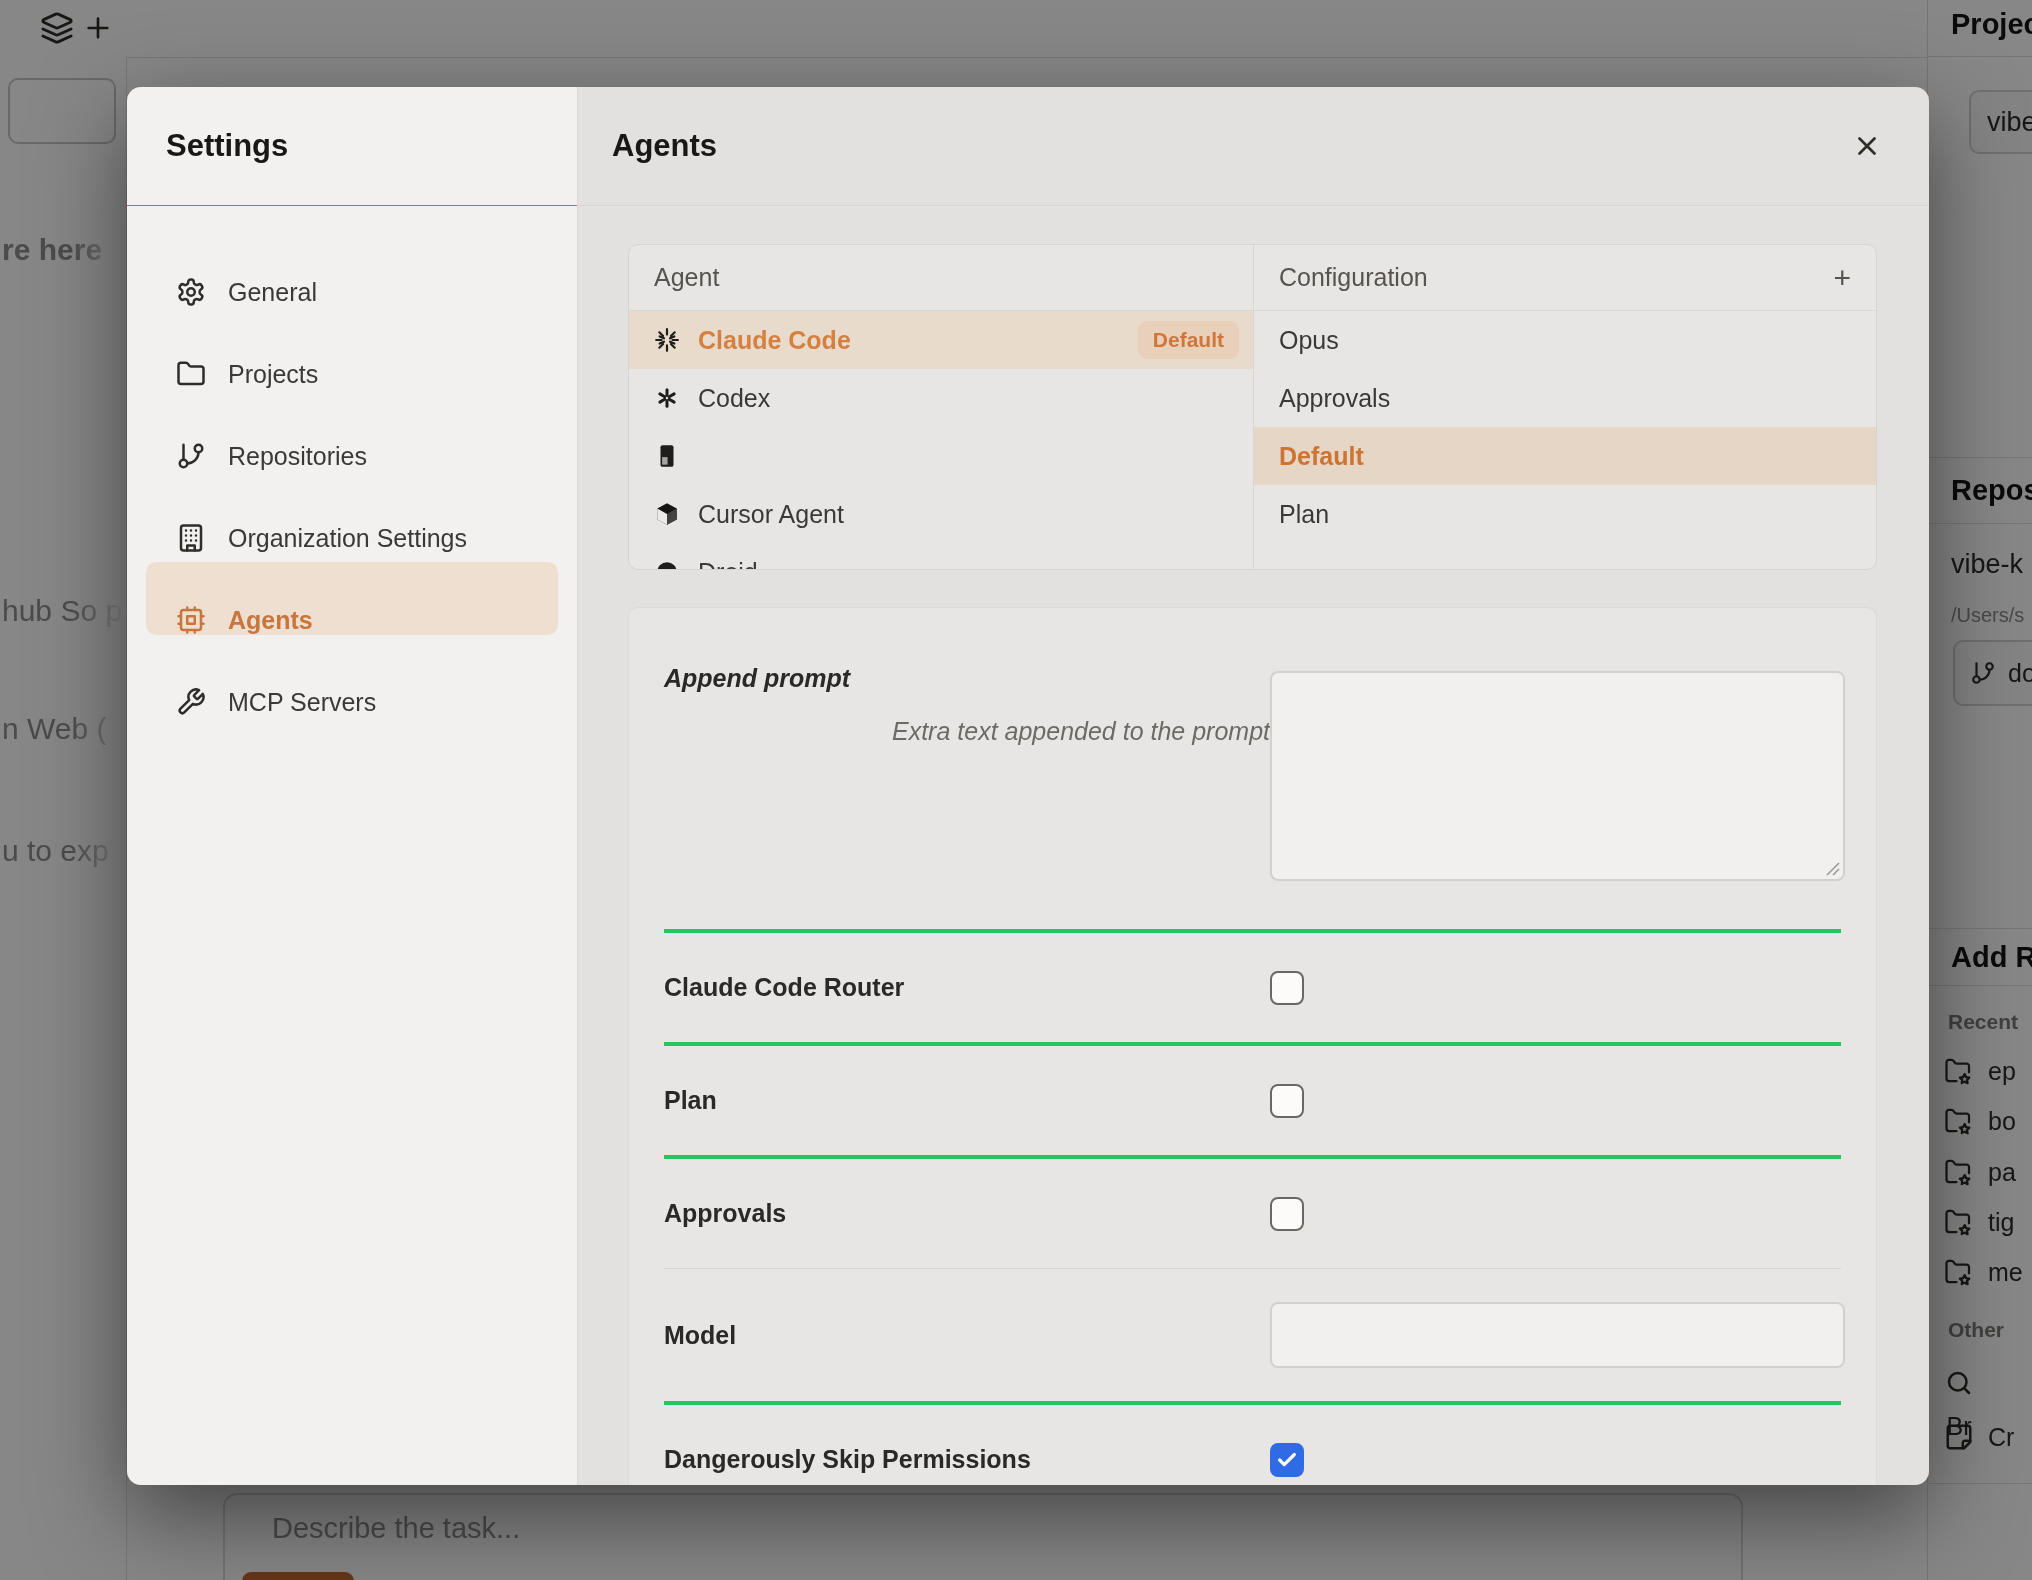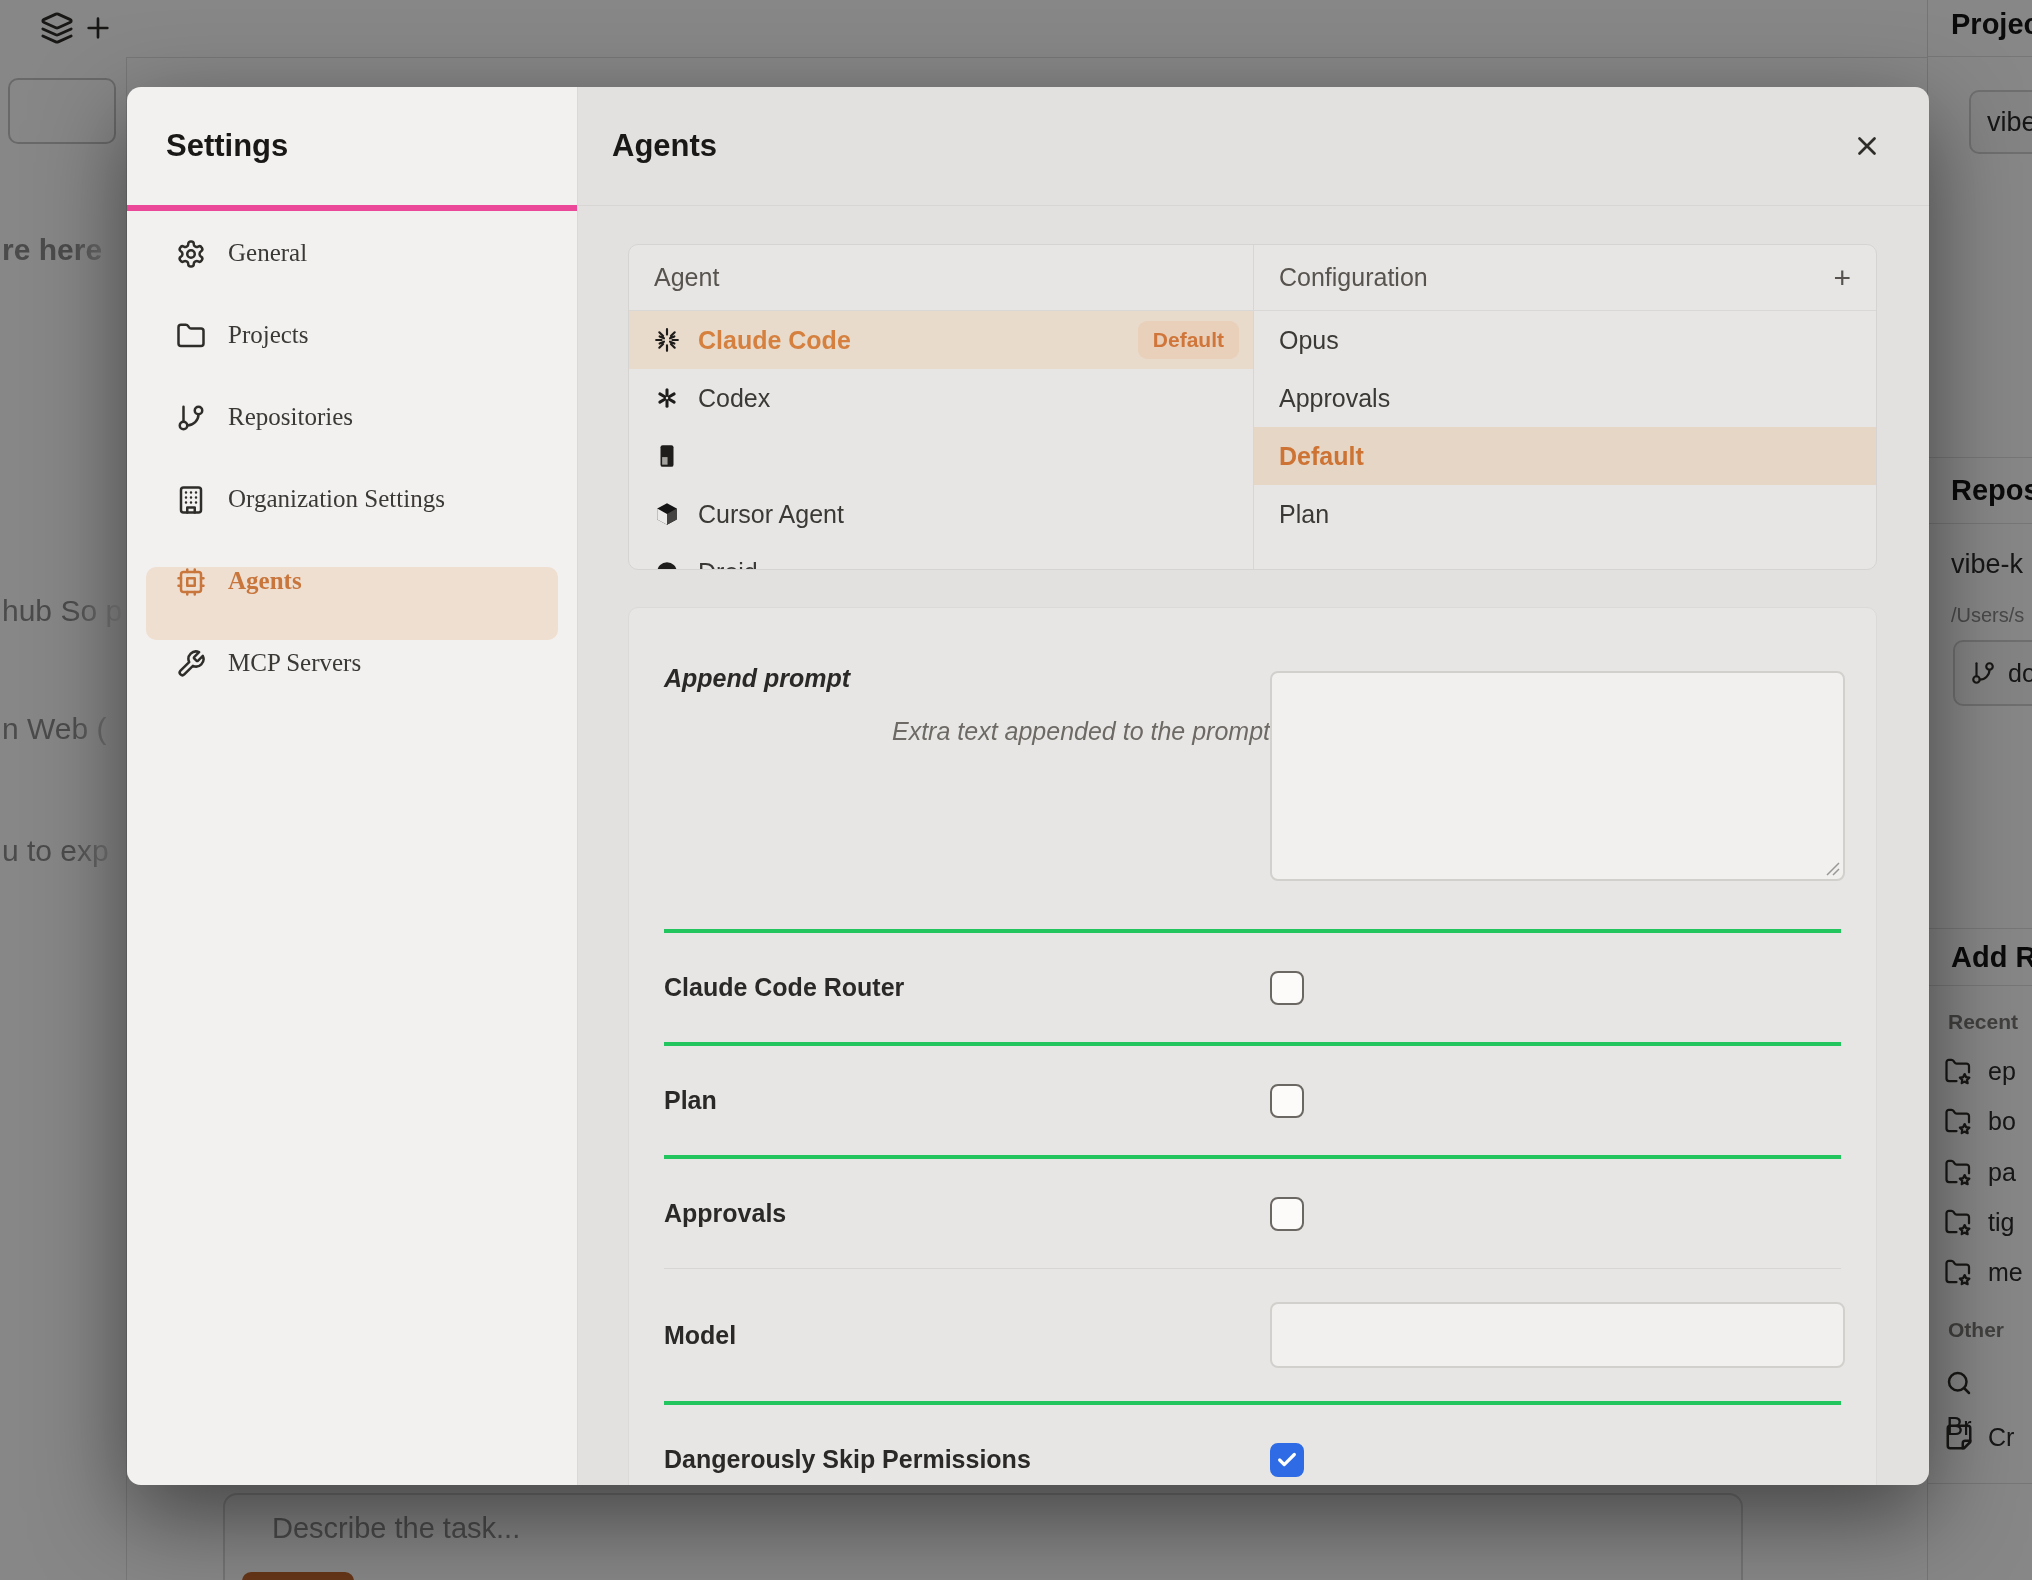--- a/index.html
+++ b/index.html
@@ -30,25 +30,25 @@
   .rsb-item{position:absolute;left:16px;display:flex;align-items:center;gap:14px;font-size:25px;color:#2c2c2c;white-space:nowrap;}
   .rsb-small{position:absolute;left:20px;font-size:21px;font-weight:700;color:#7c7a78;}
 
   
   #overlay{position:absolute;inset:0;background:rgba(0,0,0,0.47);}
 
   
   #modal{position:absolute;left:127px;top:87px;width:1802px;height:1398px;border-radius:14px;overflow:hidden;
          display:flex;box-shadow:0 30px 90px rgba(0,0,0,.5);}
   .m-side{width:450px;flex:0 0 450px;background:#f3f1ef;border-right:1px solid #dbd9d7;display:flex;flex-direction:column;}
-  .m-side-head{height:118px;flex:0 0 118px;display:flex;align-items:center;padding-left:39px;border-bottom:6px solid #ec4899;}
+  .m-side-head{height:118px;flex:0 0 118px;display:flex;align-items:center;padding-left:39px;border-bottom:1px solid #ec4899;}
   .m-title{font-size:31px;font-weight:700;color:#191817;}
   .m-nav{padding-top:28px;}
-  .nav-item{margin:0 19px 9px 19px;height:73px;border-radius:10px;display:flex;align-items:flex-start;gap:22px;
-            padding-left:30px;font-size:25px;color:#3b3936;cursor:pointer;font-family:Liberation Serif, serif;}
+  .nav-item{margin:0 19px 9px 19px;height:73px;border-radius:10px;display:flex;align-items:flex-end;gap:22px;
+            padding-left:30px;font-size:25px;color:#3b3936;cursor:pointer;}
   .nav-item .stroke-ic{stroke:#2f2d2a;}
   .nav-item.sel{background:#efdfd1;color:#c8763c;font-weight:700;}
   .nav-item.sel .stroke-ic{stroke:#c8763c;}
 
   .m-main{flex:1;background:#e3e1df;position:relative;}
   .m-main-head{height:118px;display:flex;align-items:center;justify-content:space-between;
                padding:0 44px 0 34px;border-bottom:1px solid #d8d6d4;}
   .close-btn{width:36px;height:36px;display:flex;align-items:center;justify-content:center;cursor:pointer;}
 
   

